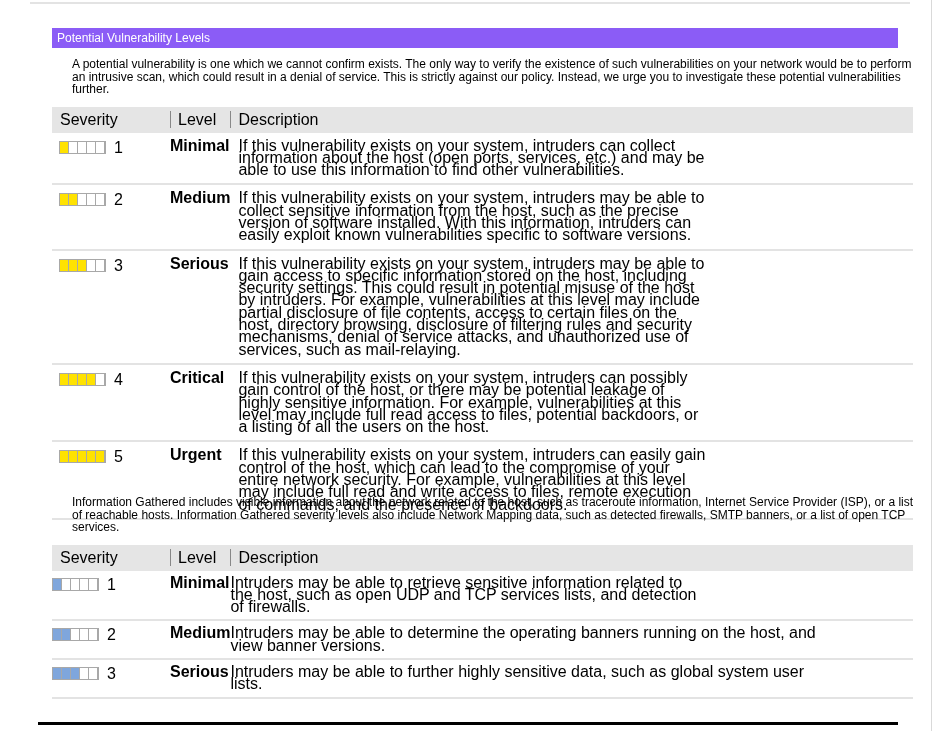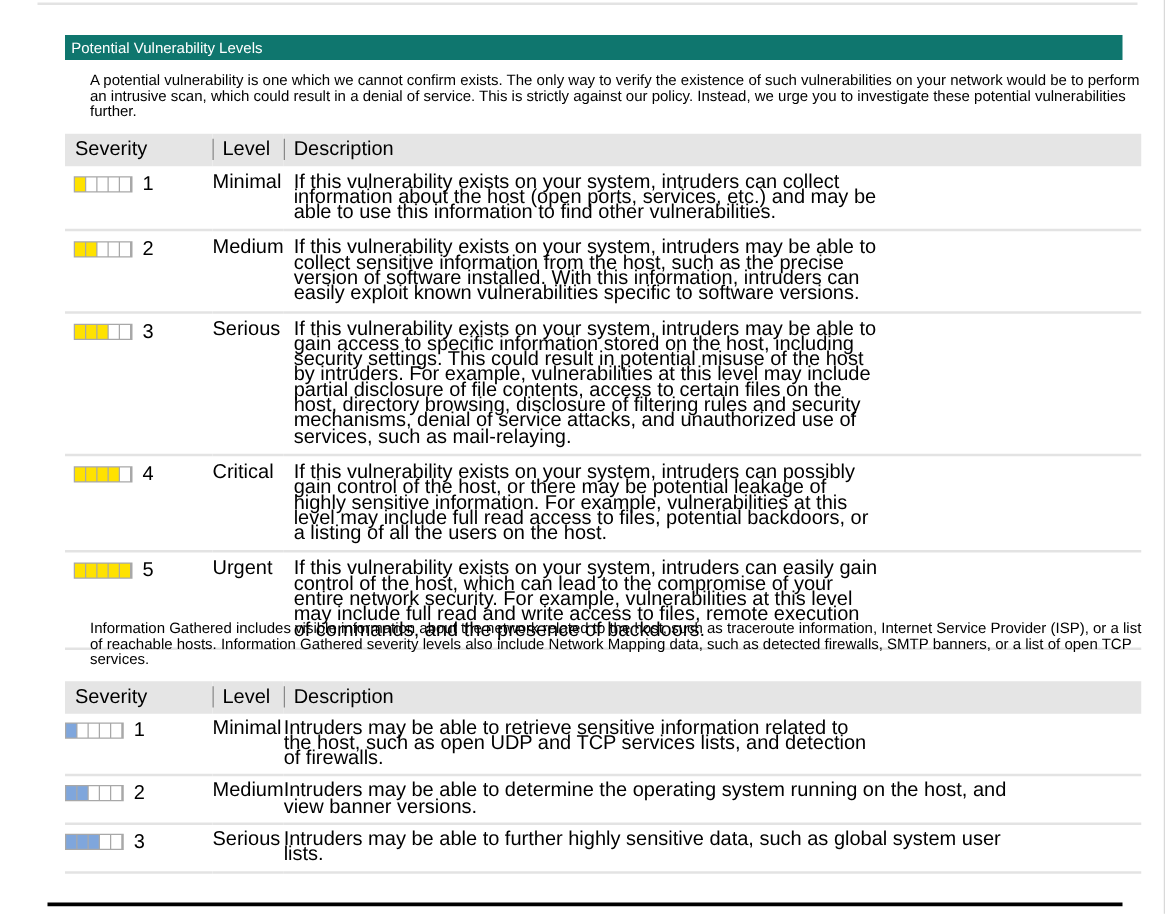--- a/index.html
+++ b/index.html
@@ -1,33 +1,33 @@
 <!DOCTYPE html>
 <html><head>
 <meta charset="utf-8">
 <style>
   html, body { margin:0; padding:0; background:#fff; }
   body { width:936px; height:731px; position:relative; overflow:hidden;
          font-family:"Liberation Sans", sans-serif; color:#000; }
   .top-rule { position:absolute; left:30px; top:2px; width:880px; height:2px; background:#e3e3e3; }
   .right-edge { position:absolute; left:931px; top:0; width:1px; height:731px; background:#d9d9d9; }
   .section { position:absolute; left:52px; width:861px; }
-  .sec-header { background:#0f766e; color:#fff; font-size:12px; height:20px; line-height:20px;
+  .sec-header { background:#8b5cf6; color:#fff; font-size:12px; height:20px; line-height:20px;
                 padding-left:5px; width:841px; }
   .intro { font-size:12px; line-height:12.5px; margin:10px 0 0 20px; width:850px; }
   table { border-collapse:collapse; width:861px; margin-top:11px; font-size:16px; }
   thead tr { background:#e5e5e5; height:26px; }
   th { font-weight:normal; text-align:left; padding:0; vertical-align:middle; }
   th.c-sev { width:110px; padding-left:8px; }
   th.c-lvl { width:56px;margin-left:38px; }
   th.c-lvl span, th.c-desc span { border-left:1px solid #888; padding-left:7px; }
   td { vertical-align:top; padding:7px 0 7px 0; line-height:12.3px; }
   tbody tr { border-bottom:2px solid #e3e3e3; }
   td.sev { padding-left:7px; }
-  td.lvl { padding-left:0; }
+  td.lvl { padding-left:0;font-weight:bold; }
   td.desc { padding-left:8px; }
   td.desc div { width:470px; }
   .meter { display:inline-block; vertical-align:top; width:45px; height:11px; background:#a8a8a8;
            padding:1px; box-sizing:content-box; margin-top:1px; }
   .meter .cell { float:left; width:8px; height:11px; margin-right:1px; background:#fff; }
   .meter .cell:last-child { margin-right:0; }
   .meter .cell.on-yellow { background:#ffe200; }
   .meter .cell.on-blue { background:#7fa6dc; }
   .sev-num { display:inline-block; margin-left:8px; vertical-align:top; margin-top:2px; }
   .bottom-rule { position:absolute; left:38px; top:722px; width:860px; height:3px; background:#000; }
@@ -105,21 +105,21 @@
         <td class="sev"><span class="meter"><span class="cell on-blue"></span><span class="cell"></span><span class="cell"></span><span class="cell"></span><span class="cell"></span></span><span class="sev-num">1</span></td>
         <td class="lvl">Minimal</td>
         <td class="desc">
             <div>Intruders may be able to retrieve sensitive information related to the host, such as open UDP and TCP services lists, and detection of firewalls.</div>
           </td>
       </tr>
       <tr>
         <td class="sev"><span class="meter"><span class="cell on-blue"></span><span class="cell on-blue"></span><span class="cell"></span><span class="cell"></span><span class="cell"></span></span><span class="sev-num">2</span></td>
         <td class="lvl">Medium</td>
         <td class="desc">
-            <div style="width:600px">Intruders may be able to determine the operating system running on the host, and view banner versions.</div>
+            <div style="width:600px">Intruders may be able to determine the operating banners running on the host, and view banner versions.</div>
           </td>
       </tr>
       <tr>
         <td class="sev"><span class="meter"><span class="cell on-blue"></span><span class="cell on-blue"></span><span class="cell on-blue"></span><span class="cell"></span><span class="cell"></span></span><span class="sev-num">3</span></td>
         <td class="lvl">Serious</td>
         <td class="desc">
             <div style="width:600px">Intruders may be able to further highly sensitive data, such as global system user lists.</div>
           </td>
       </tr>
     </tbody>

